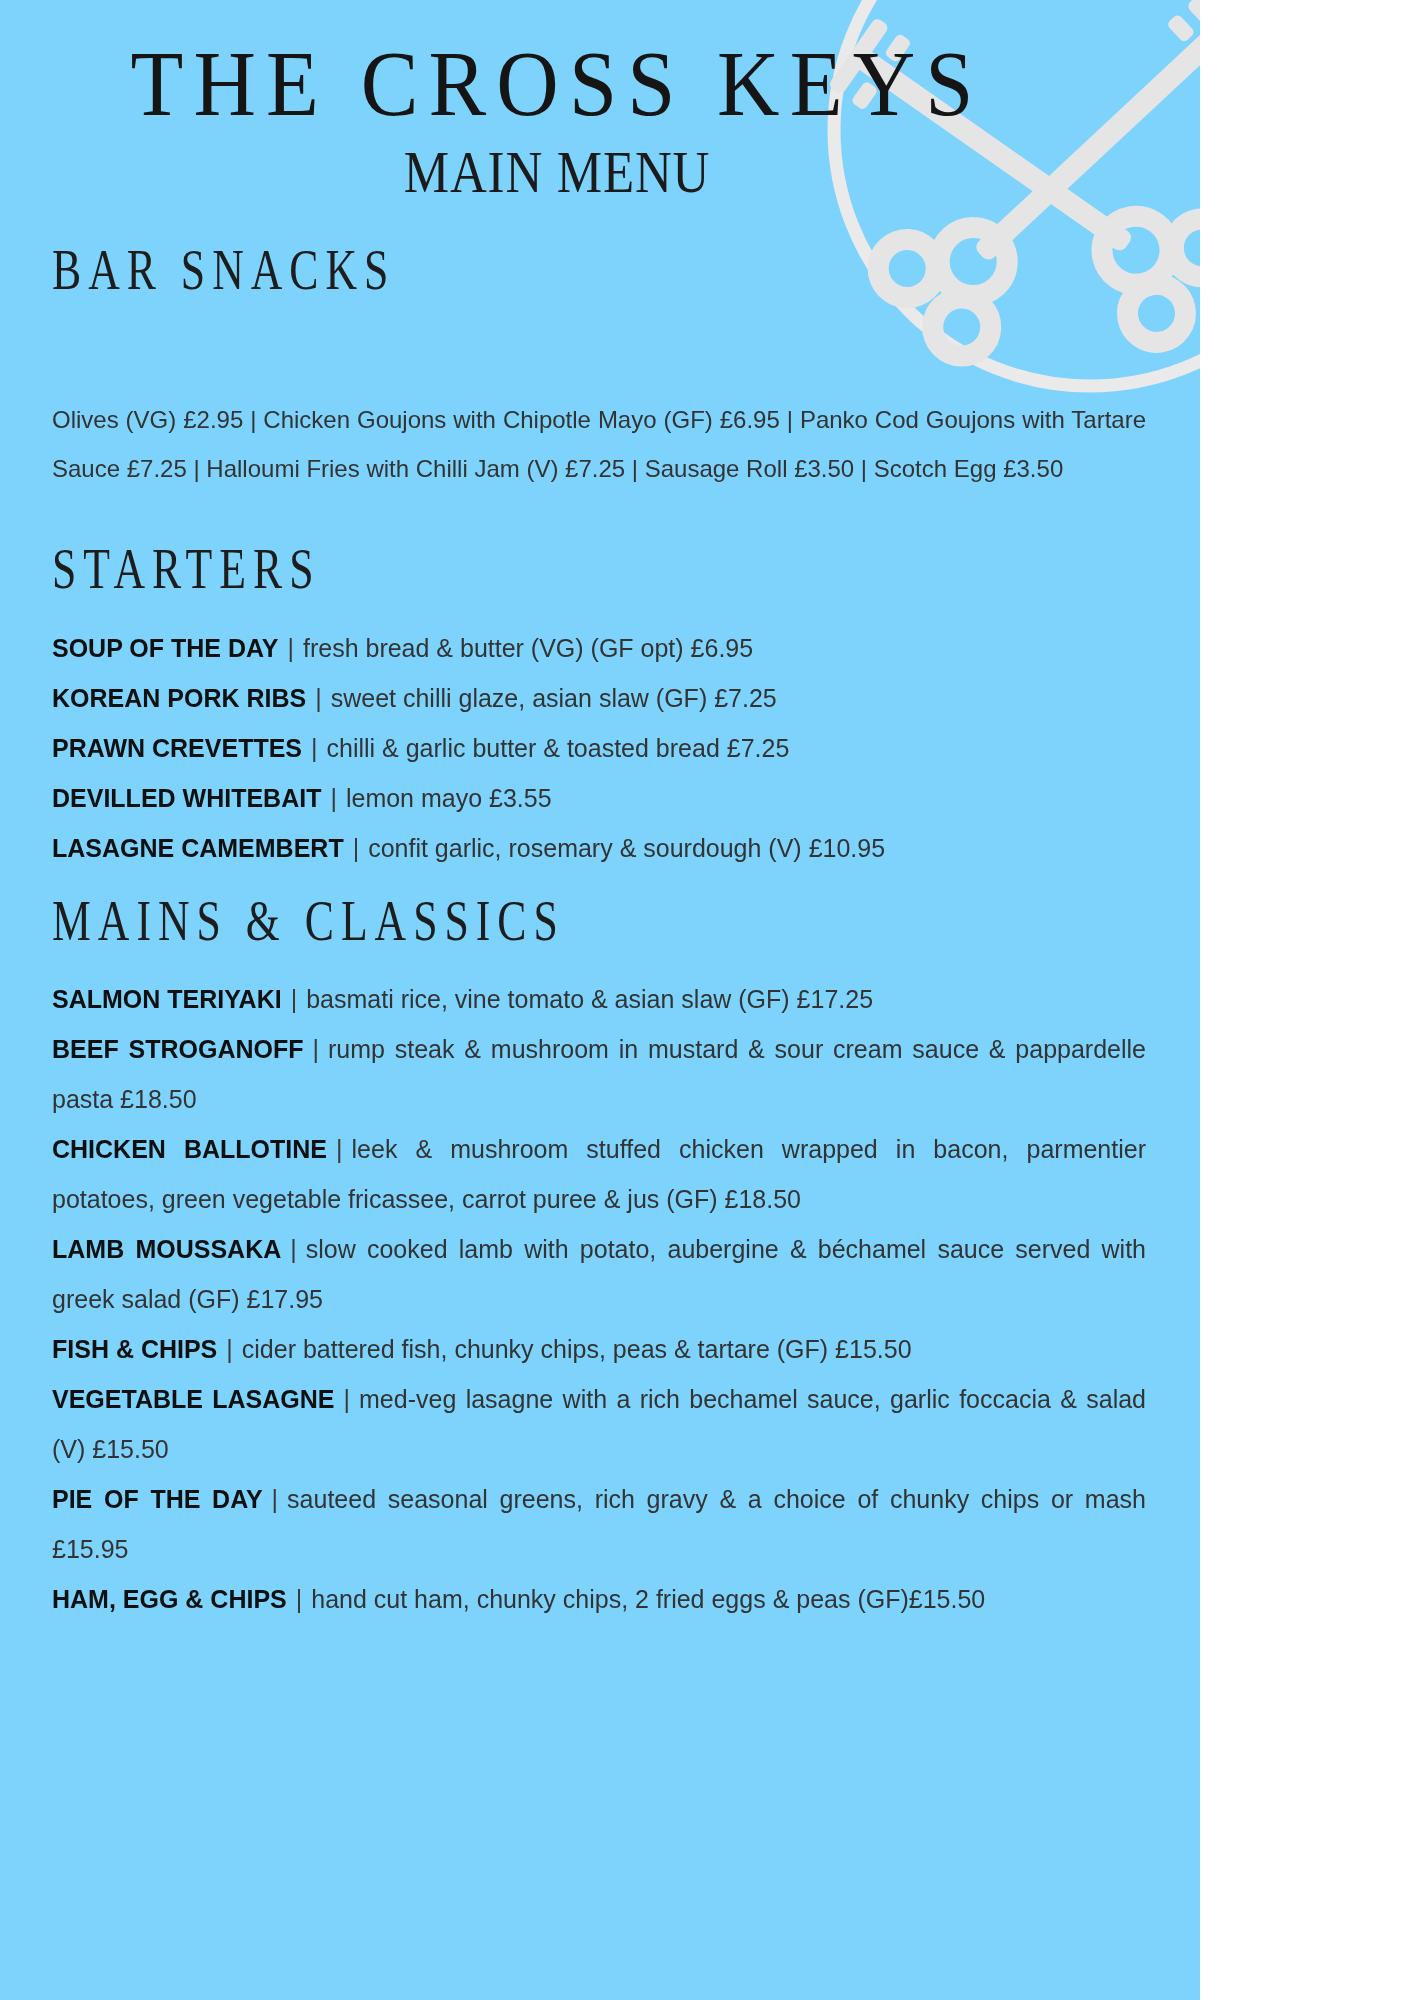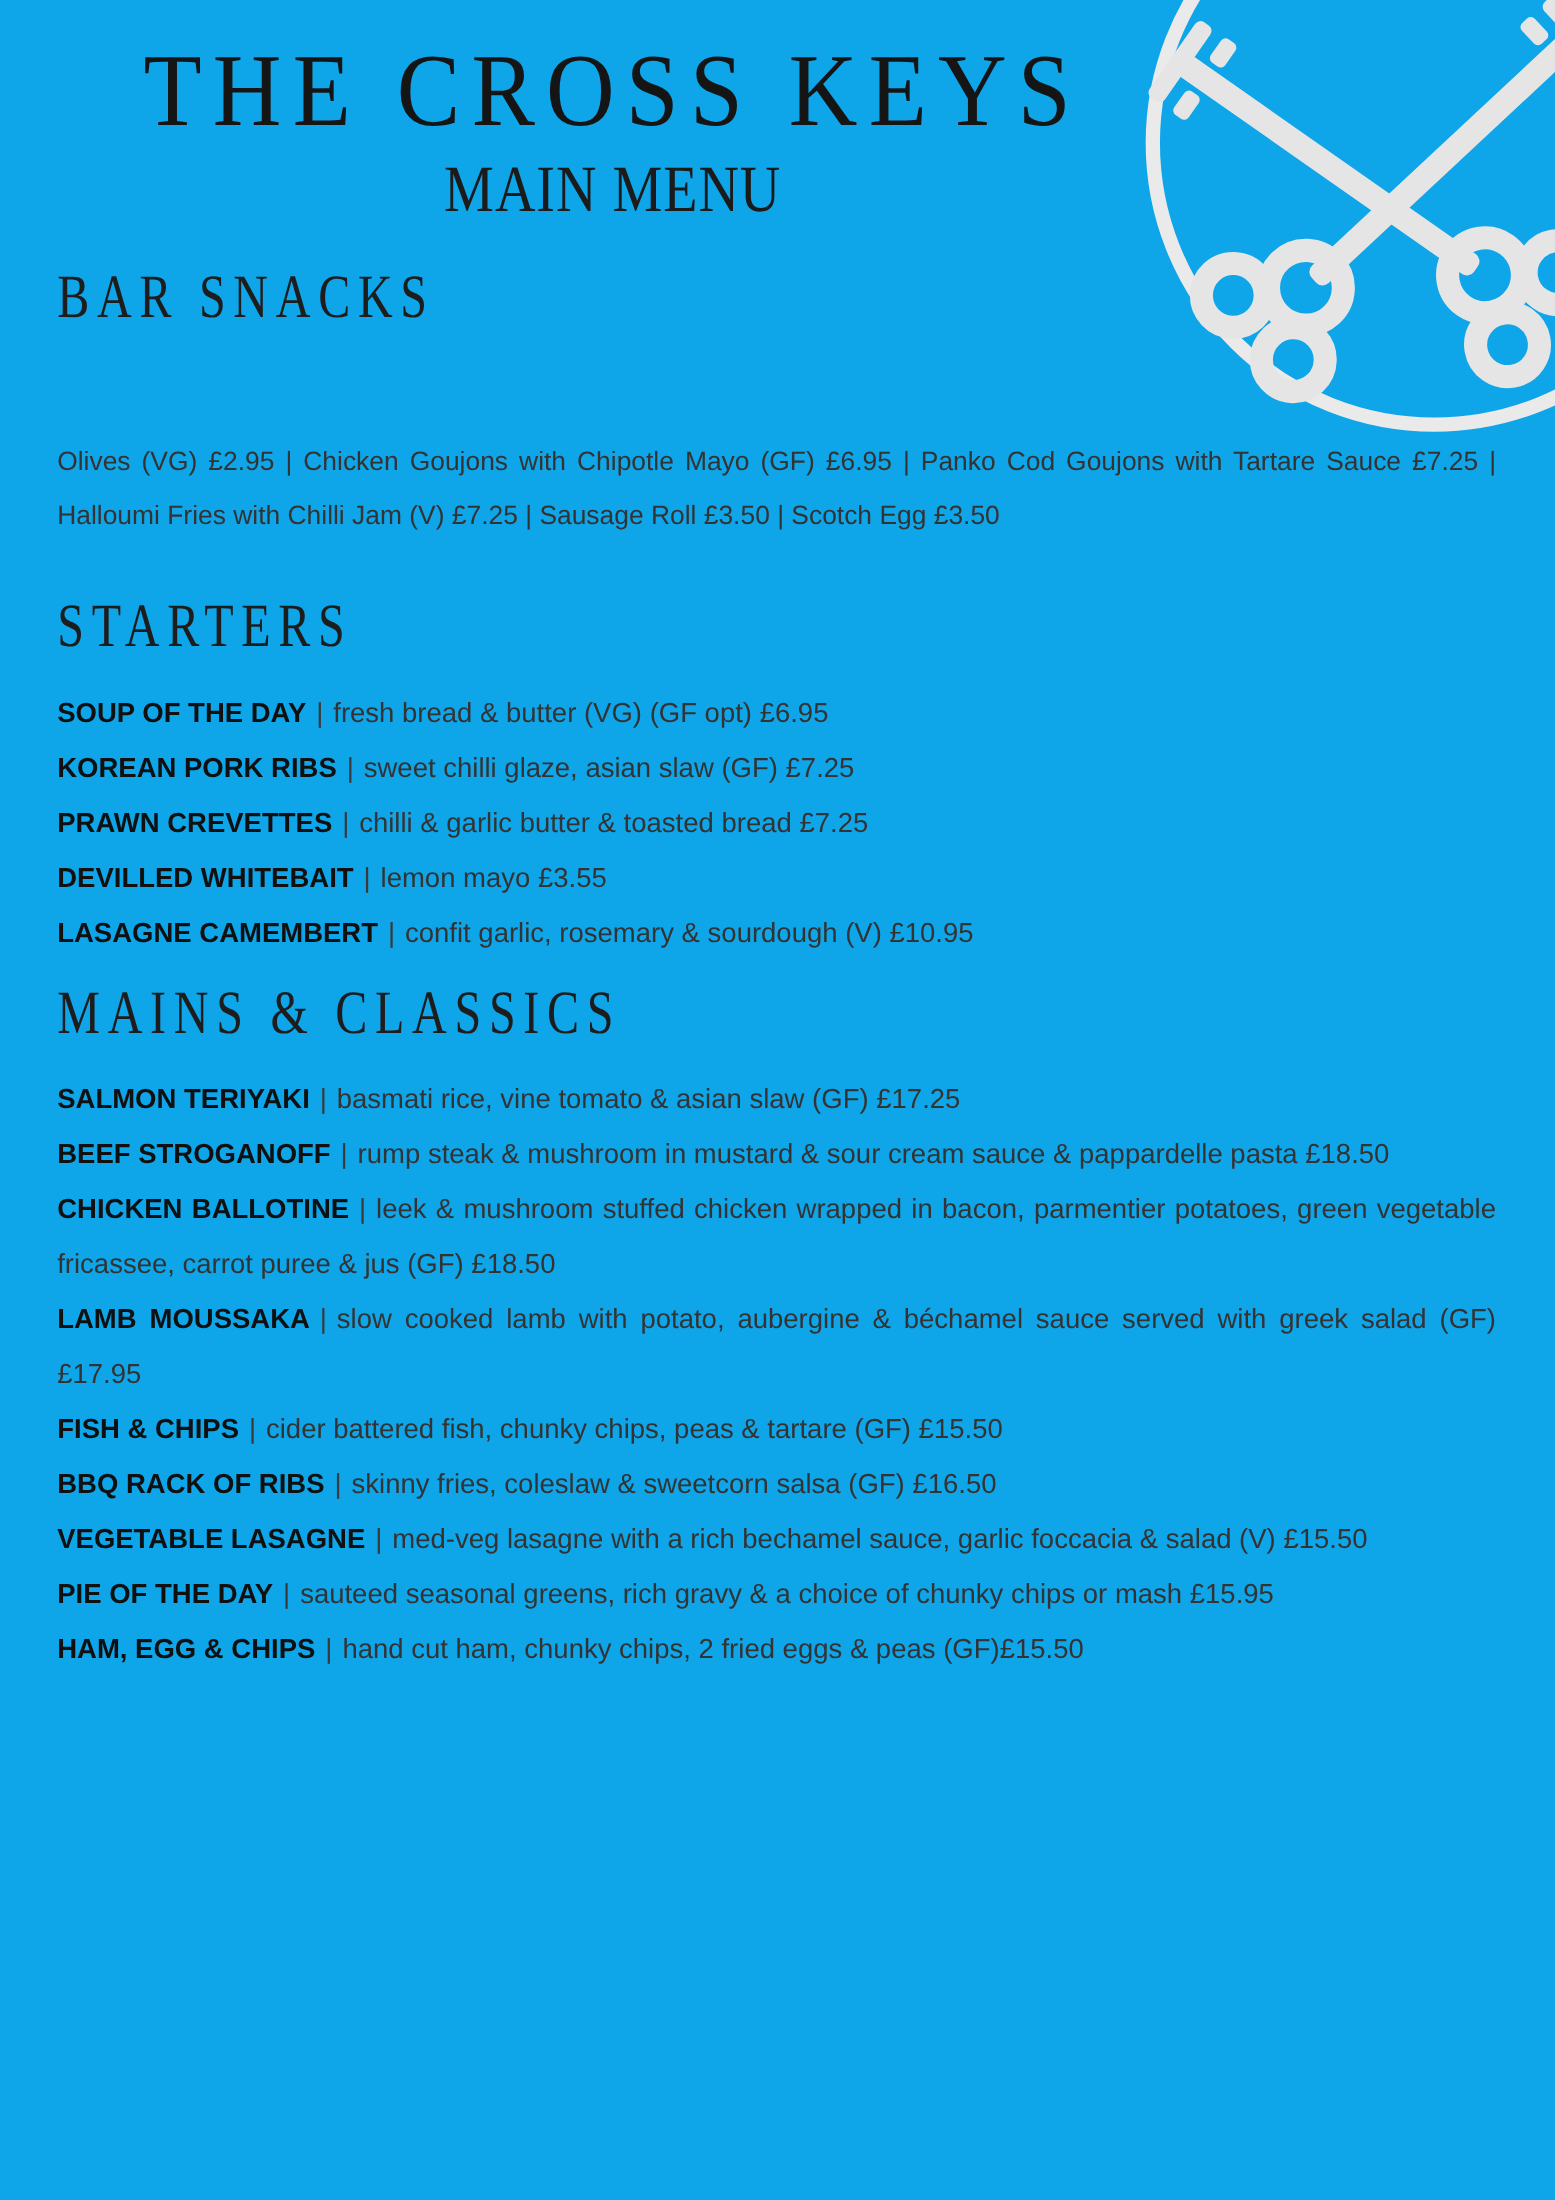--- a/index.html
+++ b/index.html
@@ -1,21 +1,21 @@
 <!DOCTYPE html>
 <html><head>
 <meta charset="utf-8">
 <style>
   html,body { margin:0; padding:0; }
   body {
     width:1414px; height:2000px; background:#ffffff;
     font-family:"Liberation Sans", sans-serif; color:#2e2e2e;
     overflow:hidden;
   }
-  .page { position:relative; width:1414px; height:2000px; overflow:hidden; background:#0ea5e9; }
+  .page { position:relative; width:1200px; height:2000px; overflow:hidden; background:#7dd3fc; }
 
   
   .logo { position:absolute; top:0; right:0; z-index:0; }
   .logo .circle { fill:none; stroke:#eaeaea; stroke-width:13; }
   .logo .solid  { fill:#e5e5e5; }
   .logo .ring   { fill:none; stroke:#e5e5e5; stroke-width:21; }
 
   .content { position:relative; z-index:1; padding:0 54px 0 52px; }
 
   .header-wrap { padding-top:34px; width:1010px; text-align:center; }
@@ -103,21 +103,20 @@
     </section>
 
     <section id="sec-mains">
       <h2 class="section">MAINS &amp; CLASSICS</h2>
       <div class="items mains">
         <p class="mi"><b>SALMON TERIYAKI</b><span class="sep">|</span><span>basmati rice, vine tomato &amp; asian slaw (GF) £17.25</span></p>
         <p class="mi"><b>BEEF STROGANOFF</b><span class="sep">|</span><span>rump steak &amp; mushroom in mustard &amp; sour cream sauce &amp; pappardelle pasta  £18.50</span></p>
         <p class="mi"><b>CHICKEN BALLOTINE</b><span class="sep">|</span><span>leek &amp; mushroom stuffed chicken wrapped in bacon, parmentier potatoes, green vegetable fricassee, carrot puree &amp; jus (GF) £18.50</span></p>
         <p class="mi"><b>LAMB MOUSSAKA</b><span class="sep">|</span><span>slow cooked lamb with potato, aubergine &amp; béchamel sauce served with greek salad  (GF) £17.95</span></p>
         <p class="mi"><b>FISH &amp; CHIPS</b><span class="sep">|</span><span>cider battered fish, chunky chips, peas &amp; tartare (GF) £15.50</span></p>
-        <p class="mi"><b>BBQ RACK OF RIBS</b><span class="sep">|</span><span>skinny fries, coleslaw &amp; sweetcorn salsa (GF) £16.50</span></p>
         <p class="mi"><b>VEGETABLE LASAGNE</b><span class="sep">|</span><span>med-veg lasagne with a rich bechamel sauce, garlic foccacia &amp; salad (V) £15.50</span></p>
         <p class="mi"><b>PIE OF THE DAY</b><span class="sep">|</span><span>sauteed seasonal greens, rich gravy &amp; a choice of chunky chips or mash £15.95</span></p>
         <p class="mi"><b>HAM, EGG &amp; CHIPS</b><span class="sep">|</span><span>hand cut ham, chunky chips, 2 fried eggs  &amp; peas (GF)£15.50</span></p>
       </div>
     </section>
 
   </div>
 </div>
 
 </body></html>

